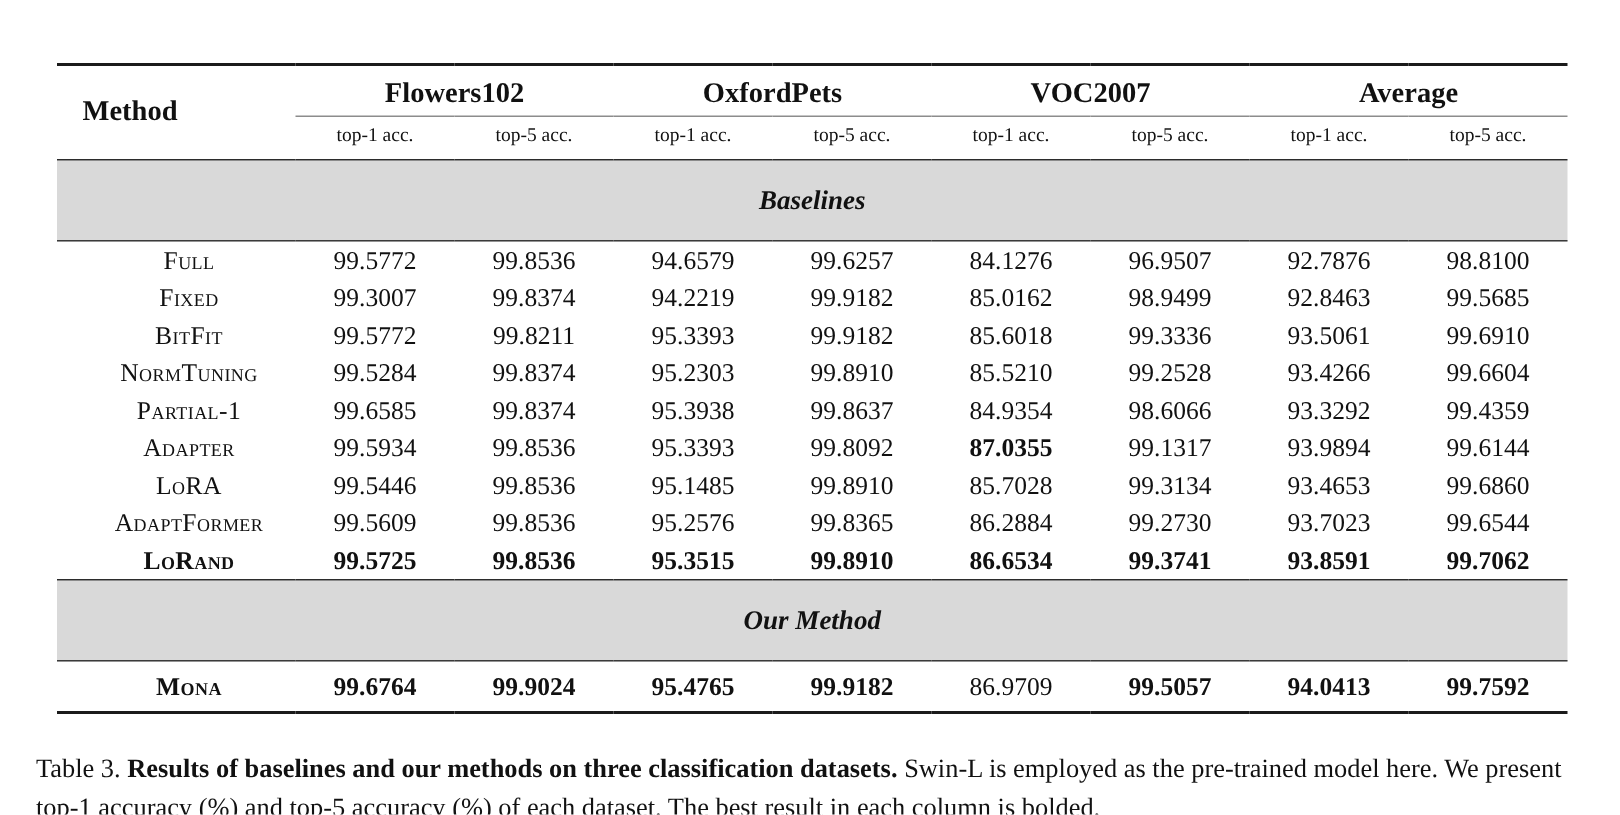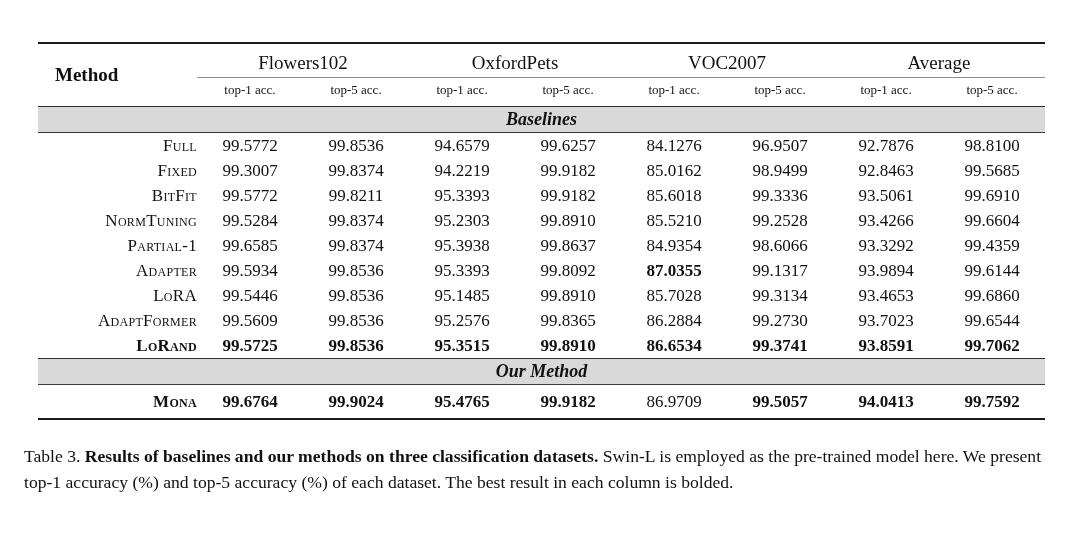--- a/index.html
+++ b/index.html
@@ -23,21 +23,21 @@
     table-layout: fixed;
     width: 1007px;
     margin: 42px 0 0 38px;
     border-top: 2.5px solid #1b1b1b;
     border-bottom: 2.5px solid #1b1b1b;
   }
   col.c-method { width: 159px; }
   col.c-num { width: 106px; }
 
   th.group-head {
-    font-weight: normal;
+    font-weight: bold;
     font-size: 19px;
     text-align: center;
     padding: 8px 0 3px 0;
     border-bottom: 1.5px solid #8c8c8c;
   }
   th.method-head {
     font-weight: bold;
     font-size: 19px;
     text-align: left;
     padding-left: 17px;
@@ -50,30 +50,30 @@
     text-align: center;
     padding: 4px 0 8px 0;
     border-bottom: 1.6px solid #2b2b2b;
   }
   td.band {
     background: #d9d9d9;
     font-weight: bold;
     font-style: italic;
     font-size: 18px;
     text-align: center;
-    padding: 2px 0;
+    padding: 16px 0;
     border-bottom: 1.6px solid #3a3a3a;
   }
   tr.data-row td {
     font-size: 17px;
     padding: 2.5px 0;
     white-space: nowrap;
   }
   td.method {
-    text-align: right;
+    text-align: center;
     padding-left: 17px !important;
     font-variant: small-caps;
     letter-spacing: 0.3px;
     margin-top: 39px;
   }
   td.num { text-align: center; }
   .bold { font-weight: bold; }
   tr.section-end td { border-bottom: 1.6px solid #2b2b2b; font-weight: bold; }
   tr.final-row td { padding: 6.5px 0; }
 

